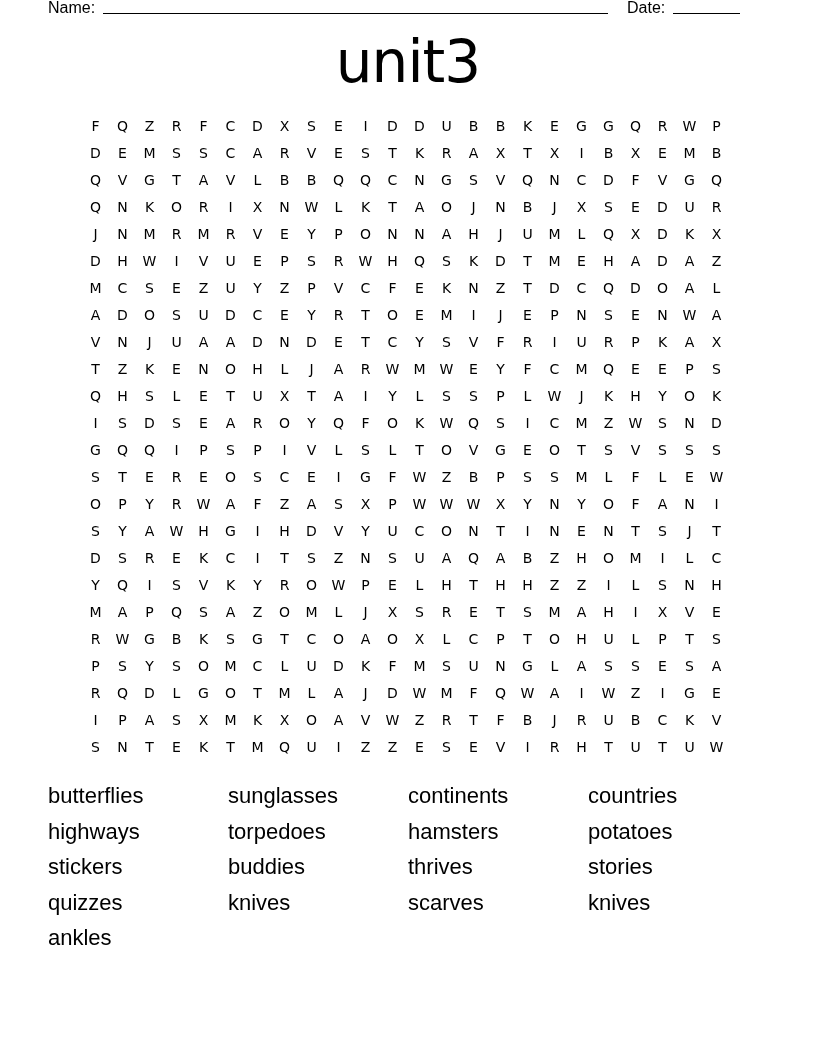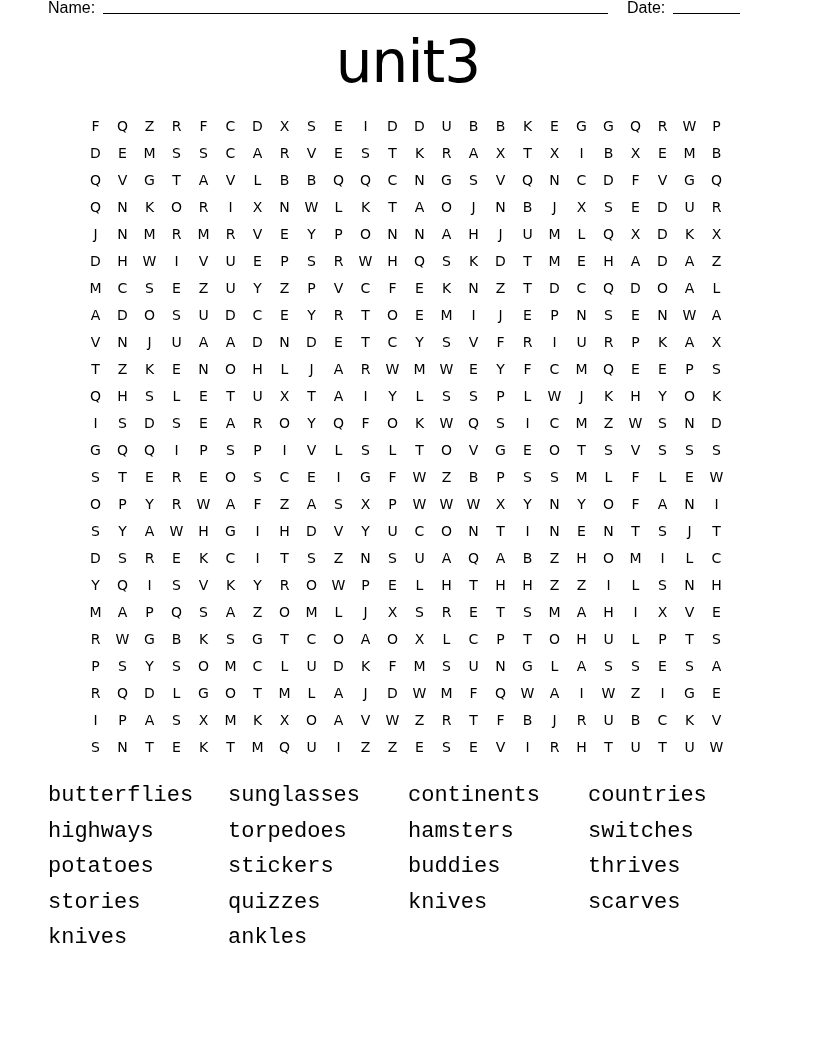--- a/index.html
+++ b/index.html
@@ -64,21 +64,21 @@
       height: 27px;
       cursor: pointer;
     }
     .words {
       position: absolute;
       top: 780px;
       left: 48px;
       display: grid;
       grid-template-columns: repeat(4, 180px);
       grid-auto-rows: 35.5px;
-      font-family: Liberation Mono, monospace;
+      font-family: Liberation Sans, sans-serif;
       font-size: 22px;
     }
     .words .word {
       line-height: 32px;
       white-space: nowrap;
     }
   </style>
 </head>
 <body>
 
@@ -671,21 +671,20 @@
   </div>
 
 <div class="words" id="words">
     <span class="word">butterflies</span>
     <span class="word">sunglasses</span>
     <span class="word">continents</span>
     <span class="word">countries</span>
     <span class="word">highways</span>
     <span class="word">torpedoes</span>
     <span class="word">hamsters</span>
-    <span class="word">switches</span>
     <span class="word">potatoes</span>
     <span class="word">stickers</span>
     <span class="word">buddies</span>
     <span class="word">thrives</span>
     <span class="word">stories</span>
     <span class="word">quizzes</span>
     <span class="word">knives</span>
     <span class="word">scarves</span>
     <span class="word">knives</span>
     <span class="word">ankles</span>

